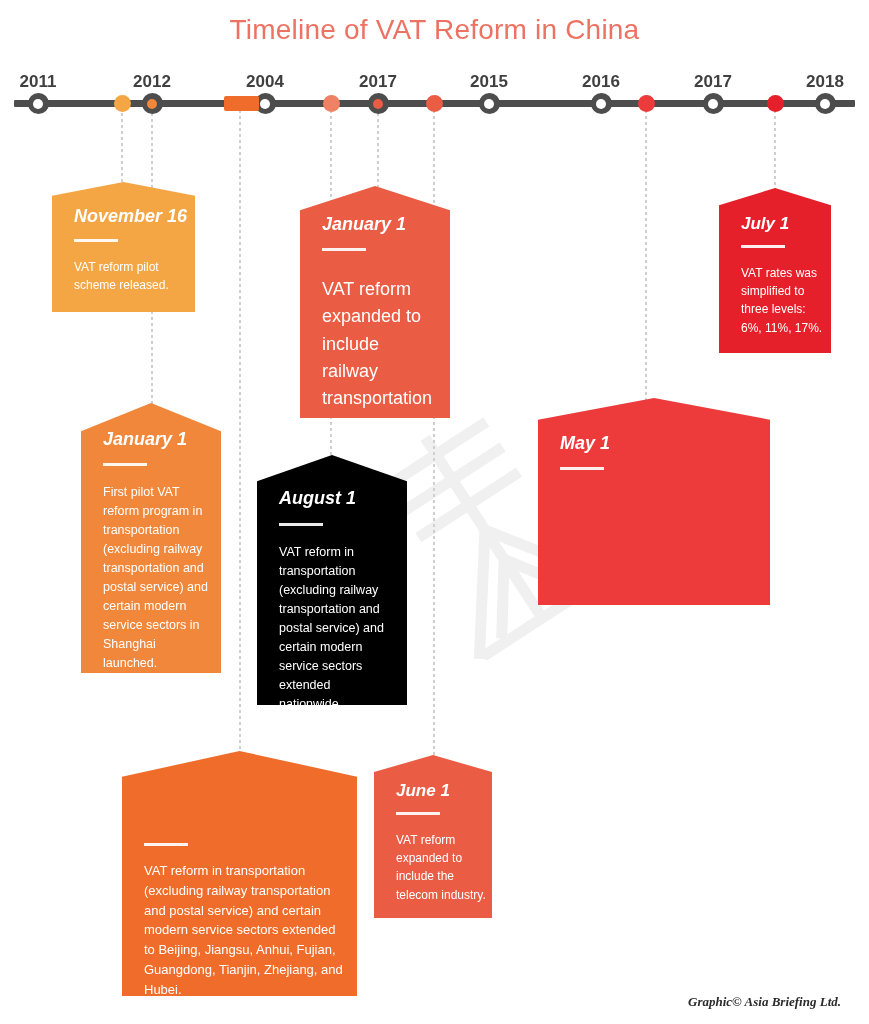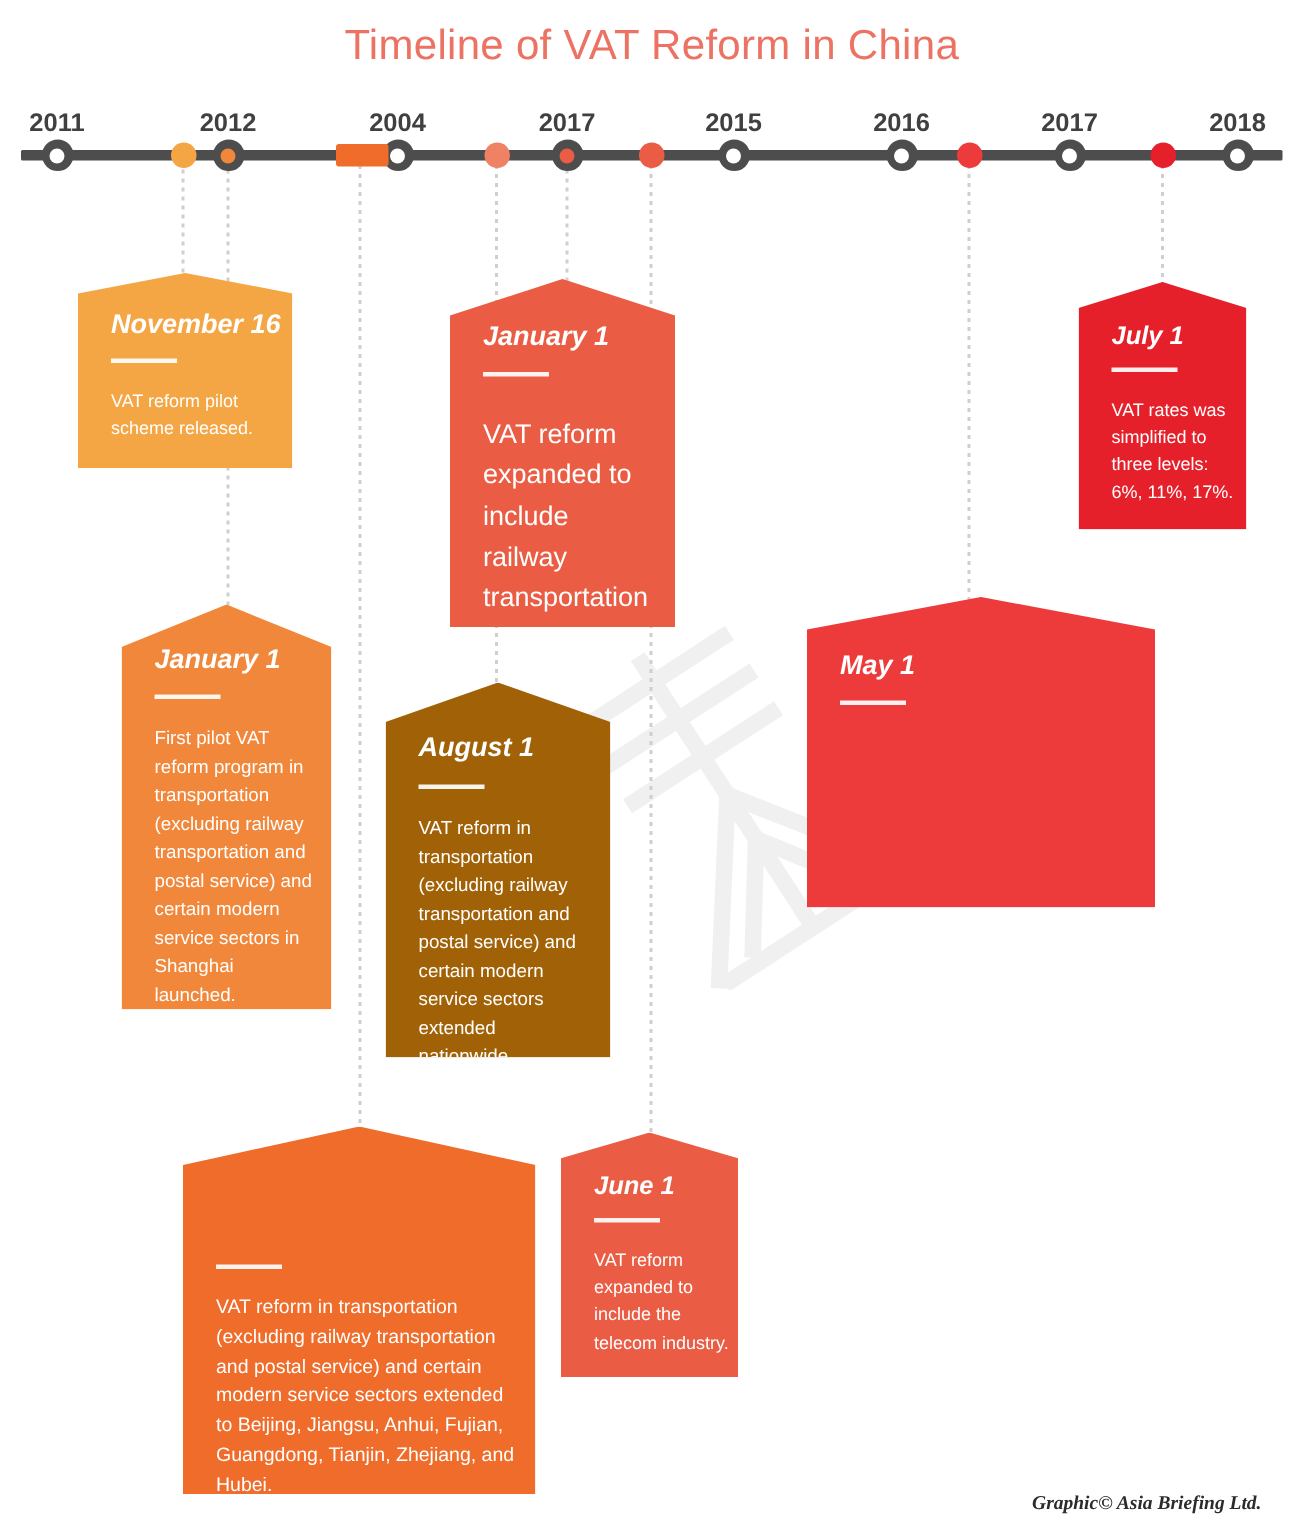--- a/index.html
+++ b/index.html
@@ -230,21 +230,21 @@
         <div class="rule" style="top: 60px;"></div>
         <div class="body" style="top: 80px; width: 107px; font-size: 12.5px;">First pilot VAT reform program in transportation (excluding railway transportation and postal service) and certain modern service sectors in Shanghai launched.</div>
       </div>
     </div>
     <div class="card" style="left: 122px; top: 751px; width: 235px; height: 245px; background: rgb(239, 108, 42);">
       <div class="inner">
         <div class="rule" style="top: 92px;"></div>
         <div class="body" style="top: 110px; width: 200px; font-size: 13px;">VAT reform in transportation (excluding railway transportation and postal service) and certain modern service sectors extended to Beijing, Jiangsu, Anhui, Fujian, Guangdong, Tianjin, Zhejiang, and Hubei.</div>
       </div>
     </div>
-    <div class="card" style="left: 257px; top: 455px; width: 150px; height: 250px; background: #a16207;">
+    <div class="card" style="left: 257px; top: 455px; width: 150px; height: 250px; background: #000000;">
       <div class="inner">
         <div class="date" style="top: 33px; font-size: 18px;">August 1</div>
         <div class="rule" style="top: 68px;"></div>
         <div class="body" style="top: 88px; width: 118px; font-size: 12.5px;">VAT reform in transportation (excluding railway transportation and postal service) and certain modern service sectors extended nationwide.</div>
       </div>
     </div>
     <div class="card" style="left: 300px; top: 186px; width: 150px; height: 232px; background: rgb(234, 92, 67);">
       <div class="inner">
         <div class="date" style="top: 28px; font-size: 18px;">January 1</div>
         <div class="rule" style="top: 62px;"></div>

